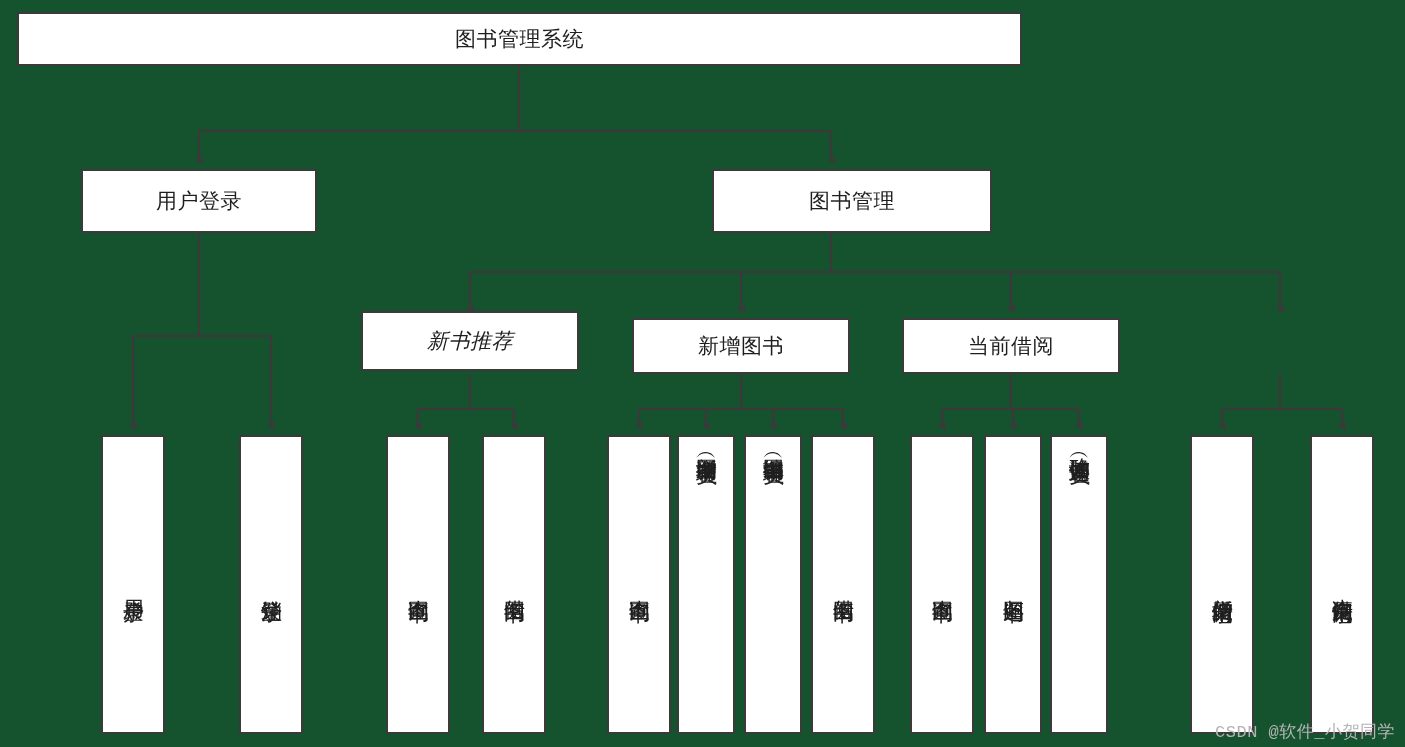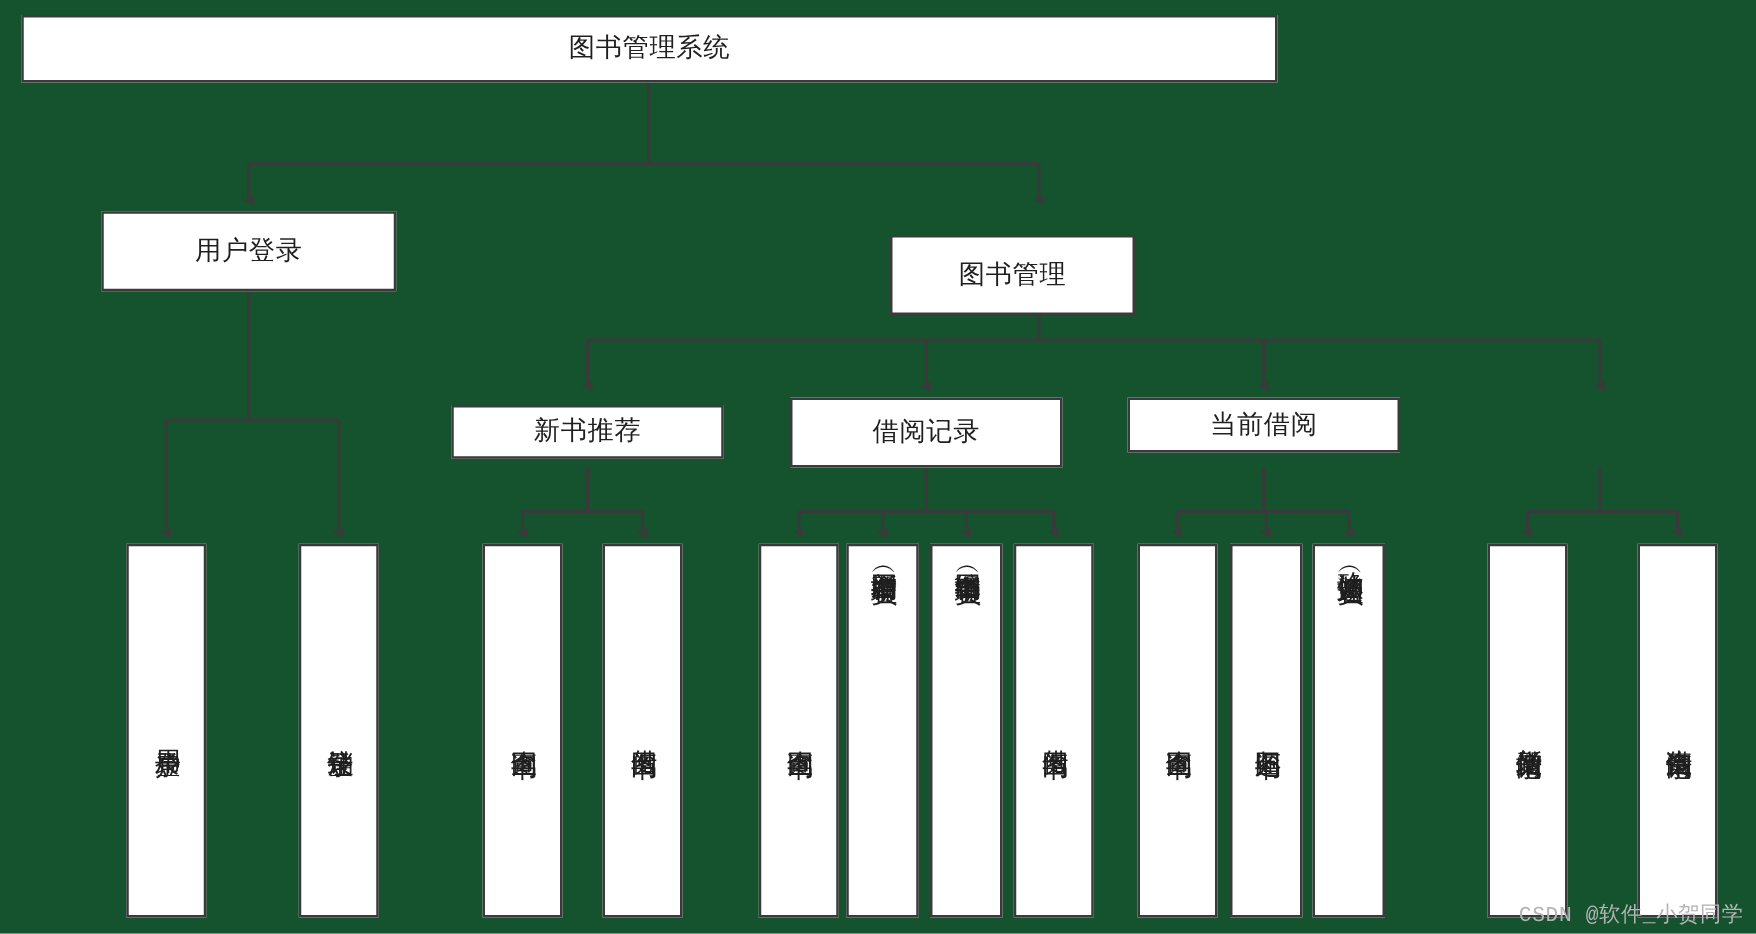--- a/index.html
+++ b/index.html
@@ -136,31 +136,31 @@
     </g>
   </svg>
 
   <div class="node" style="left:17px; top:12px; width:1005px; height:54px;">
     <span class="label">图书管理系统</span>
   </div>
 
   <div class="node" style="left:81px; top:169px; width:236px; height:64px;">
     <span class="label">用户登录</span>
   </div>
-  <div class="node" style="left:712px; top:169px; width:196px; height:64px;margin-top:19px;">
+  <div class="node" style="left:712px; top:169px; width:280px; height:64px;">
     <span class="label">图书管理</span>
   </div>
 
-  <div class="node" style="left:361px; top:324px; width:218px; height:43px;">
+  <div class="node" style="left:361px; top:311px; width:218px; height:60px;font-style:italic;">
     <span class="label">新书推荐</span>
   </div>
   <div class="node" style="left:632px; top:318px; width:218px; height:56px;">
-    <span class="label">借阅记录</span>
-  </div>
-  <div class="node" style="left:902px; top:318px; width:218px; height:44px;">
+    <span class="label">新增图书</span>
+  </div>
+  <div class="node" style="left:902px; top:318px; width:218px; height:56px;">
     <span class="label">当前借阅</span>
   </div>
 
   <div class="leaf center-text" style="left:101px; top:435px; width:64px; height:299px;">
     <span class="vlabel">用户登录</span>
   </div>
   <div class="leaf center-text" style="left:239px; top:435px; width:64px; height:299px;">
     <span class="vlabel">注销登录</span>
   </div>
 

